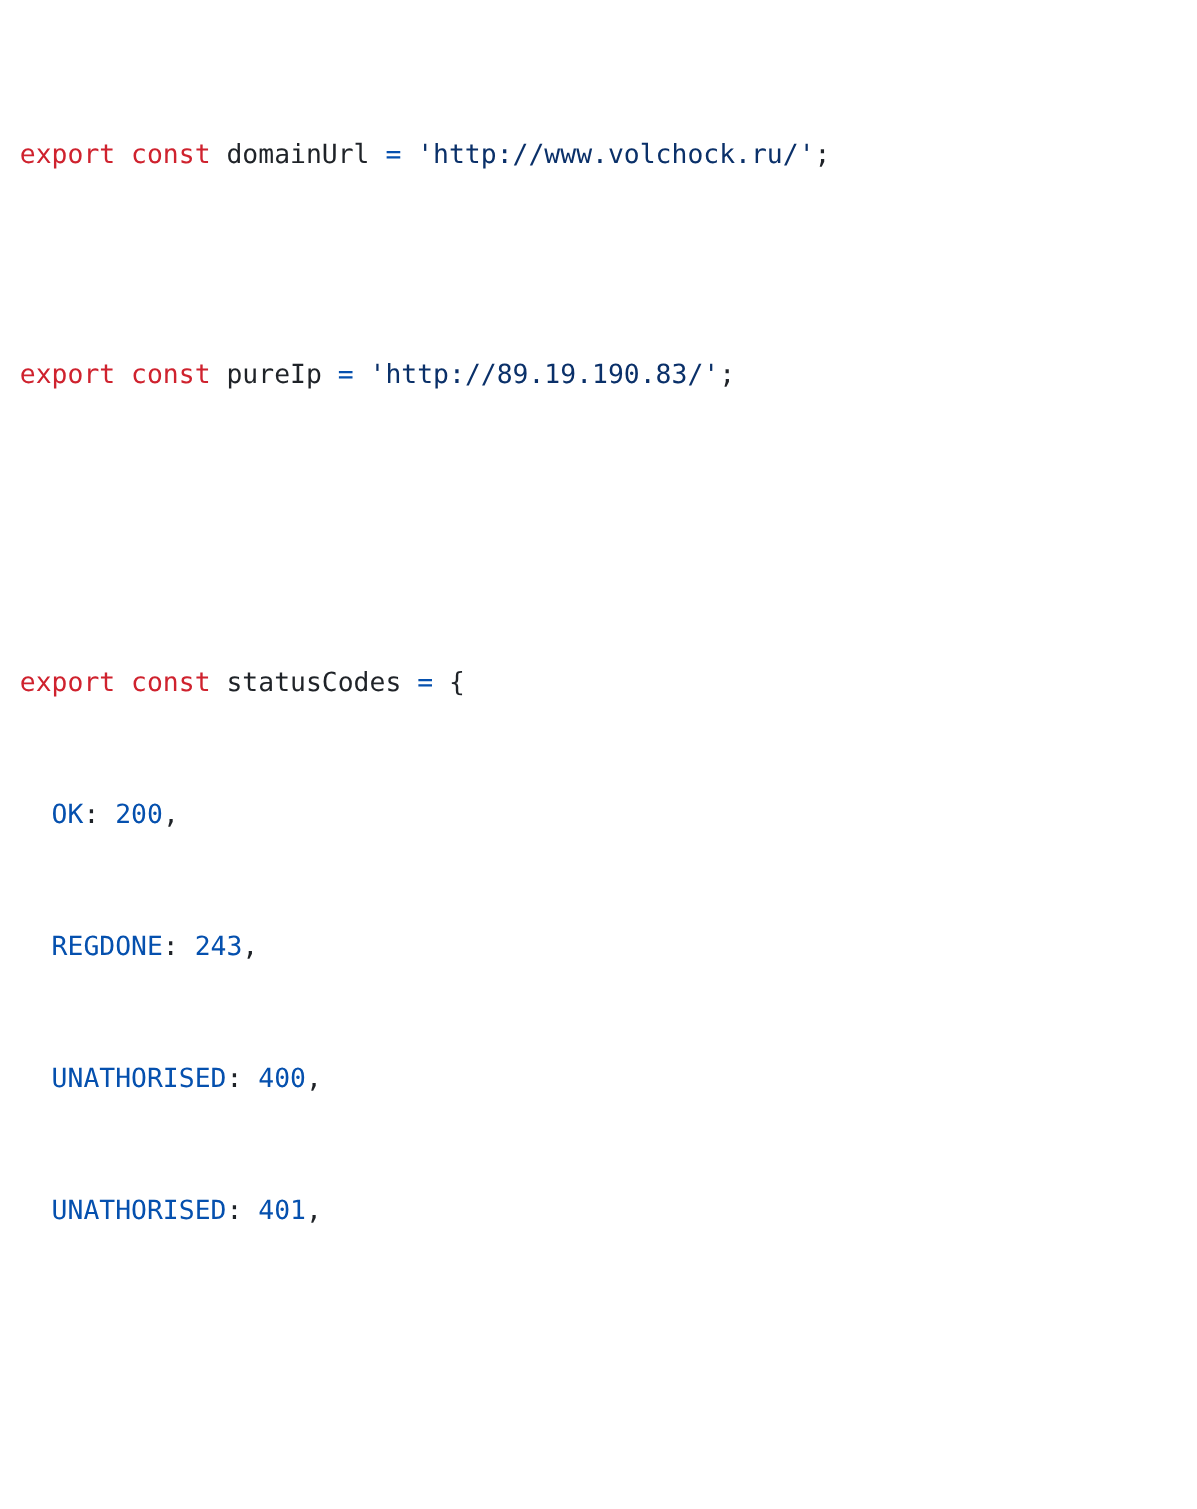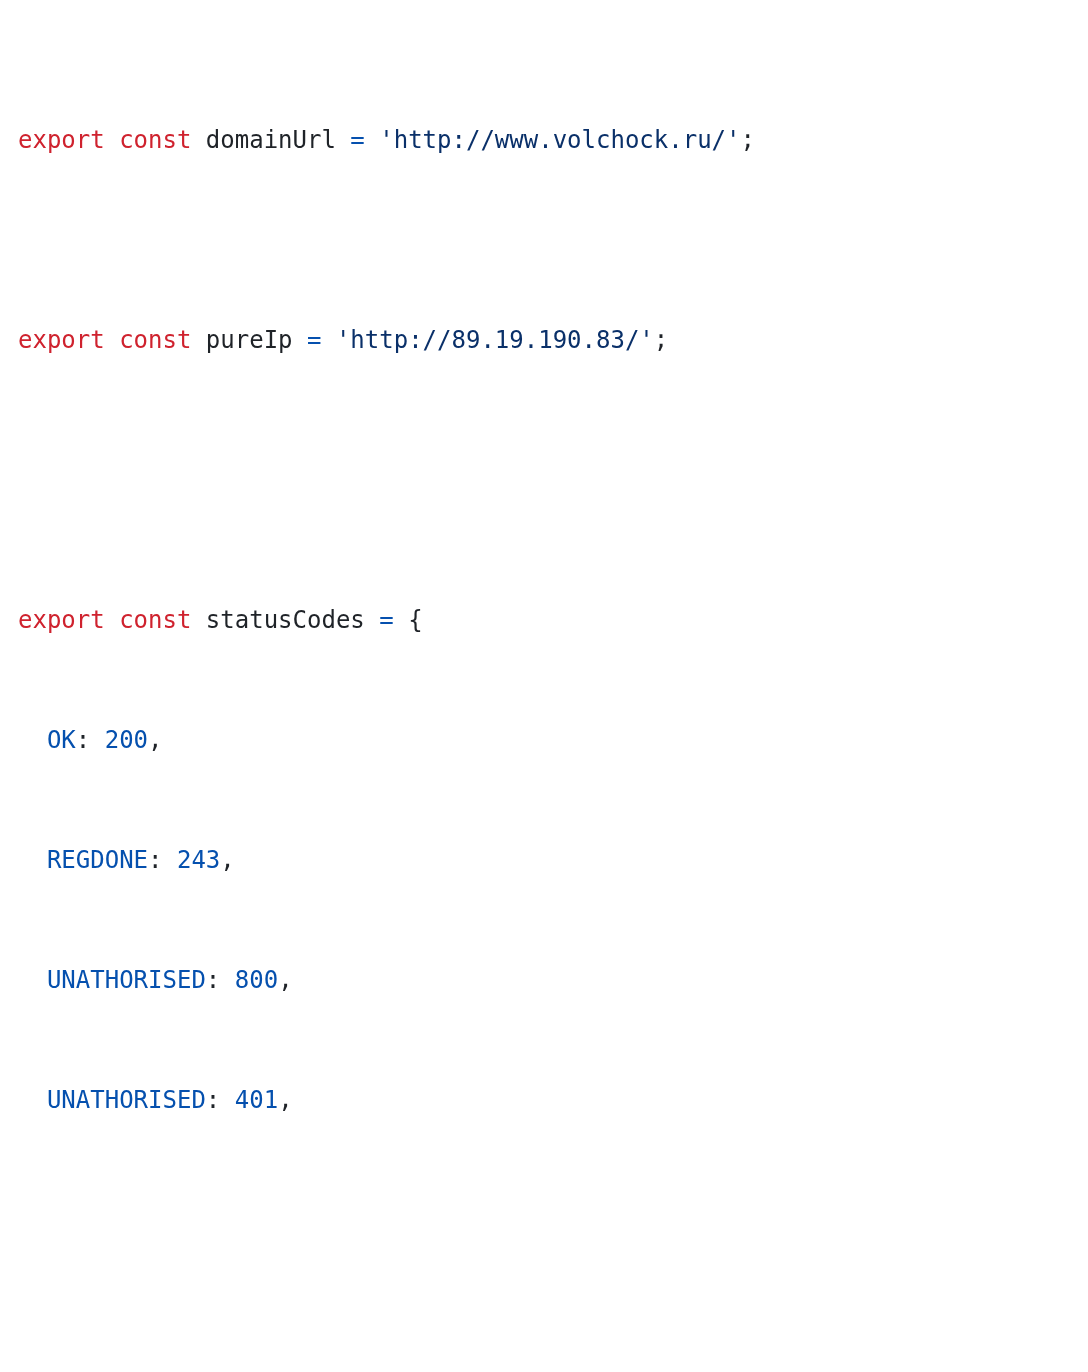--- a/index.html
+++ b/index.html
@@ -26,21 +26,21 @@
   
   <span class="line"><span class="kw">export</span> <span class="kw">const</span> <span class="id">domainUrl</span><span class="op"> = </span><span class="str">'http://www.volchock.ru/'</span><span class="pn">;</span></span>
   
   
   <span class="line"><span class="kw">export</span> <span class="kw">const</span> <span class="id">pureIp</span><span class="op"> = </span><span class="str">'http://89.19.190.83/'</span><span class="pn">;</span></span>
   <span class="line"> </span>
   
   <span class="line"><span class="kw">export</span> <span class="kw">const</span> <span class="id">statusCodes</span><span class="op"> = </span><span class="pn">{</span></span>
   <span class="line">  <span class="prop">OK</span><span class="pn">: </span><span class="num">200</span><span class="pn">,</span></span>
   <span class="line">  <span class="prop">REGDONE</span><span class="pn">: </span><span class="num">243</span><span class="pn">,</span></span>
-  <span class="line">  <span class="prop">UNATHORISED</span><span class="pn">: </span><span class="num">800</span><span class="pn">,</span></span>
+  <span class="line">  <span class="prop">UNATHORISED</span><span class="pn">: </span><span class="num">400</span><span class="pn">,</span></span>
   <span class="line">  <span class="prop">UNATHORISED</span><span class="pn">: </span><span class="num">401</span><span class="pn">,</span></span>
   
   
   
   
   
   
   
   
   

